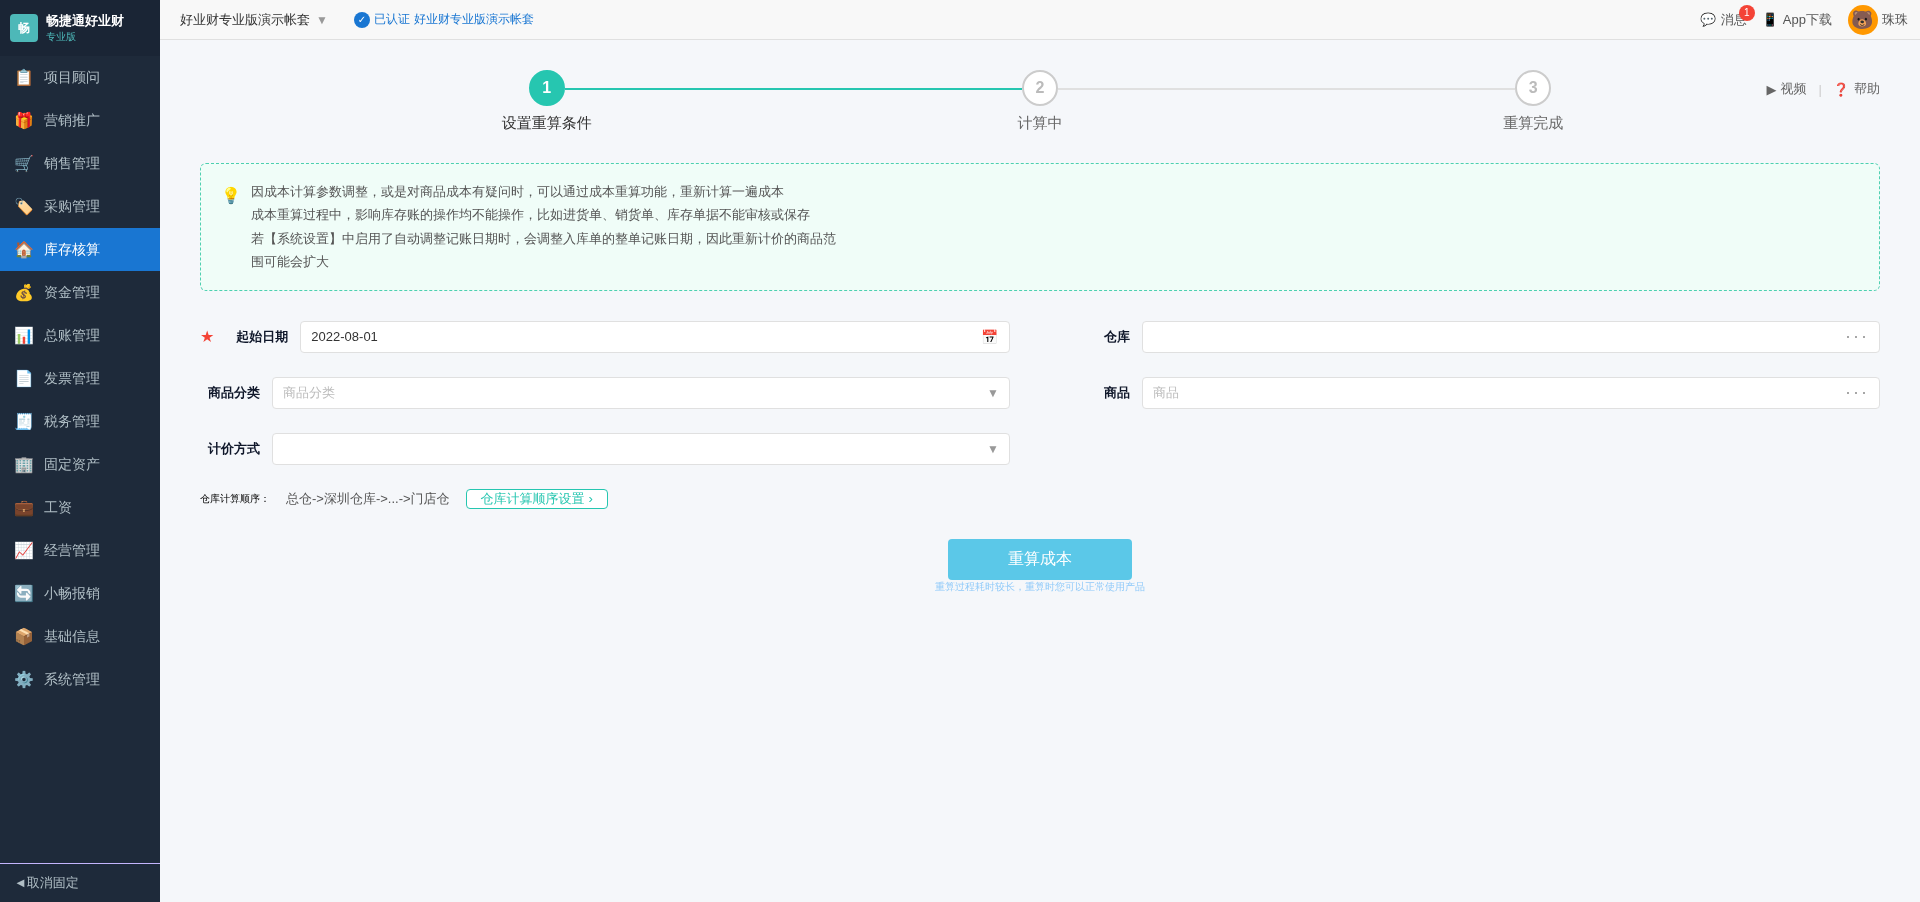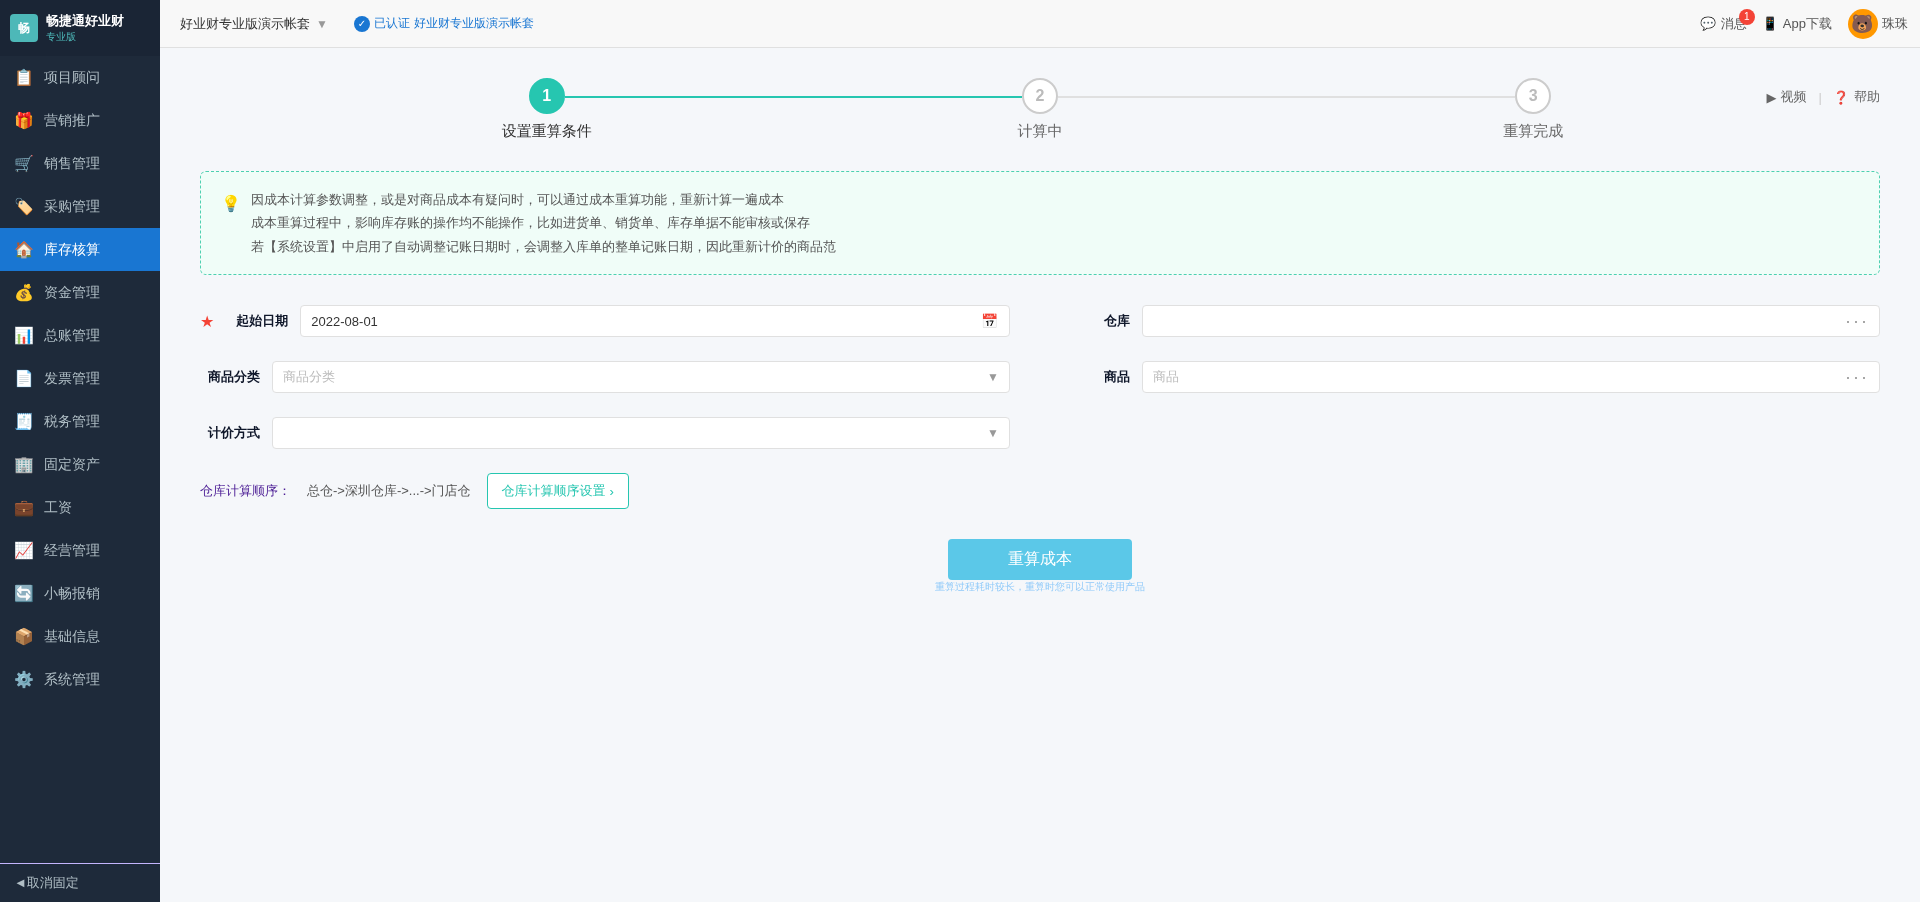--- a/index.html
+++ b/index.html
@@ -61,21 +61,21 @@
       gap: 6px;
       cursor: pointer;
       border-top: 1px solid #c4b5fd;
     }
 
     
     .main-area { flex: 1; display: flex; flex-direction: column; overflow: hidden; }
 
     
     .topbar {
-      height: 48px;
+      height: 40px;
       background: #f8f8f8;
       border-bottom: 1px solid #e0e0e0;
       display: flex;
       padding: 0 12px;
       gap: 10px;
     }
     .topbar-account-select {
       display: flex;
       align-items: center;
       gap: 6px;
@@ -344,28 +344,28 @@
     .form-dots { color: #999; font-size: 18px; cursor: pointer; letter-spacing: 2px; }
     .form-empty { color: #bbb; font-size: 13px; }
 
     
     .warehouse-row {
       display: flex;
       align-items: center;
       gap: 16px;
       margin-bottom: 30px;
     }
-    .warehouse-label { font-size: 13px; color: #4c1d95; }
+    .warehouse-label { font-size: 10px; color: #000000; }
     .warehouse-value { font-size: 13px; color: #555; }
     .warehouse-btn {
       background: white;
       border: 1px solid #26c6b0;
       color: #26c6b0;
       border-radius: 4px;
-      padding: 8px 14px;
+      padding: 0 14px;
       font-size: 13px;
       cursor: pointer;
       display: flex;
       align-items: center;
       gap: 4px;
     }
 
     
     .recalc-section {
       display: flex;
@@ -533,20 +533,21 @@
         </div>
       </div>
     </div>
 
     <div class="info-box">
       <span class="info-icon">💡</span>
       <div>
         <div>因成本计算参数调整，或是对商品成本有疑问时，可以通过成本重算功能，重新计算一遍成本</div>
         <div>成本重算过程中，影响库存账的操作均不能操作，比如进货单、销货单、库存单据不能审核或保存</div>
         <div>若【系统设置】中启用了自动调整记账日期时，会调整入库单的整单记账日期，因此重新计价的商品范</div>
+        <div>围可能会扩大</div>
       </div>
     </div>
 
     <div class="form-grid">
 
       <div class="form-row">
         <span class="form-required">★</span>
         <span class="form-label">起始日期</span>
         <div class="form-input-with-icon">
           <span class="form-input-text">2022-08-01</span>

